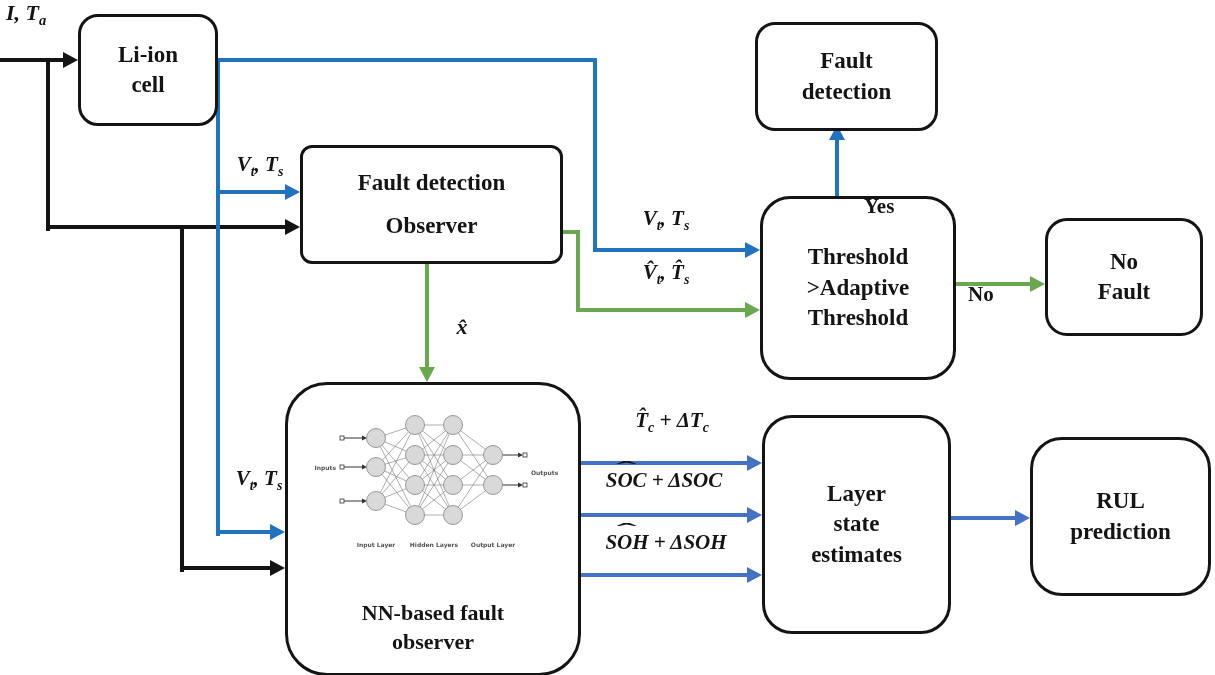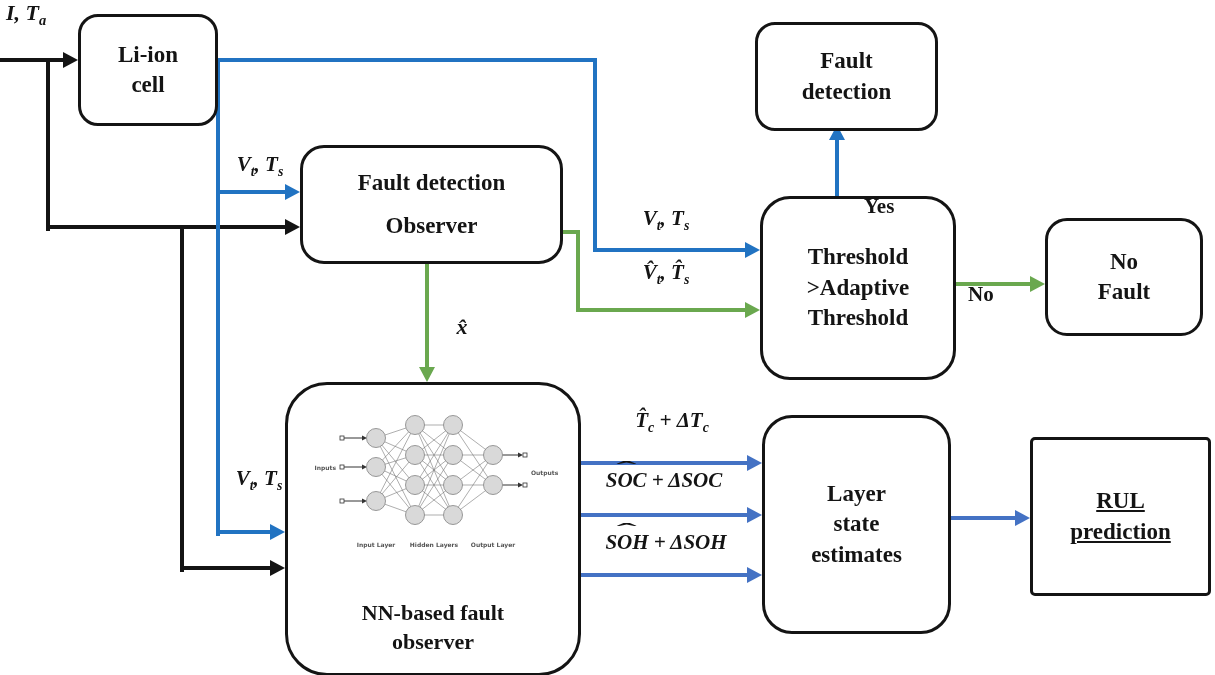--- a/index.html
+++ b/index.html
@@ -83,21 +83,21 @@
   <div class="line line-v c-green" style="left:425px;top:258px;height:111px;"></div>
   <div class="ah ah-d c-green" style="left:419px;top:367px;"></div>
   <div class="line line-h c-green" style="left:950px;top:282px;width:82px;"></div>
   <div class="ah ah-r c-green" style="left:1030px;top:276px;"></div>
 
   <div class="box" style="left:78px;top:14px;width:134px;height:106px;border-radius:20px;">
     <span>Li-ion</span>
     <span>cell</span>
   </div>
 
-  <div class="box" style="left:300px;top:145px;width:257px;height:113px;border-radius:24px;gap:12px;">
+  <div class="box" style="left:300px;top:145px;width:257px;height:113px;border-radius:12px;gap:12px;">
     <span>Fault detection</span>
     <span>Observer</span>
   </div>
 
   <div class="box" style="left:755px;top:22px;width:177px;height:103px;border-radius:20px;">
     <span>Fault</span>
     <span>detection</span>
   </div>
 
   <div class="box" style="left:760px;top:196px;width:190px;height:178px;border-radius:30px;">
@@ -191,21 +191,21 @@
       <span>observer</span>
     </div>
   </div>
 
   <div class="box" style="left:762px;top:415px;width:183px;height:213px;border-radius:30px;">
     <span>Layer</span>
     <span>state</span>
     <span>estimates</span>
   </div>
 
-  <div class="box" style="left:1030px;top:437px;width:175px;height:153px;border-radius:5px;text-decoration:underline;">
+  <div class="box" style="left:1030px;top:437px;width:175px;height:153px;border-radius:32px;">
     <span>RUL</span>
     <span>prediction</span>
   </div>
 
   <div class="mlabel" style="left:6px;top:0;width:90px;font-size:22px;text-align:left;">
     <span>I, T</span><sub>a</sub>
   </div>
 
   <div class="mlabel" style="left:222px;top:152px;width:76px;">
     <span>V</span><sub>t</sub><span>, T</span><sub>s</sub>

